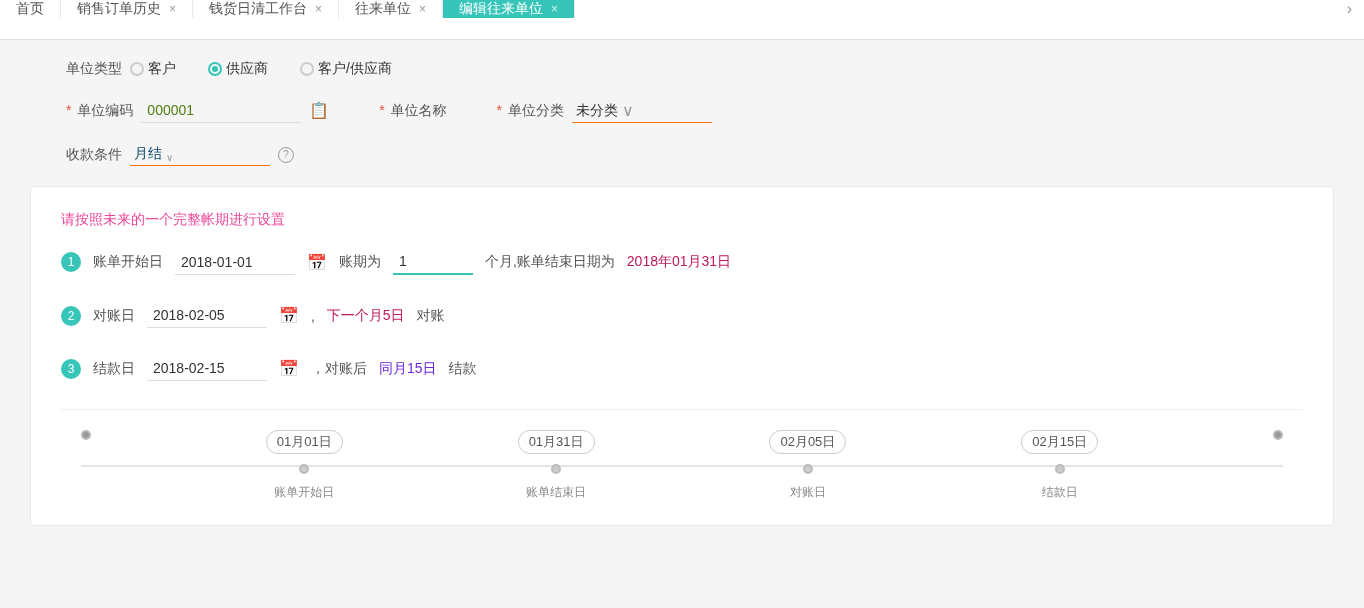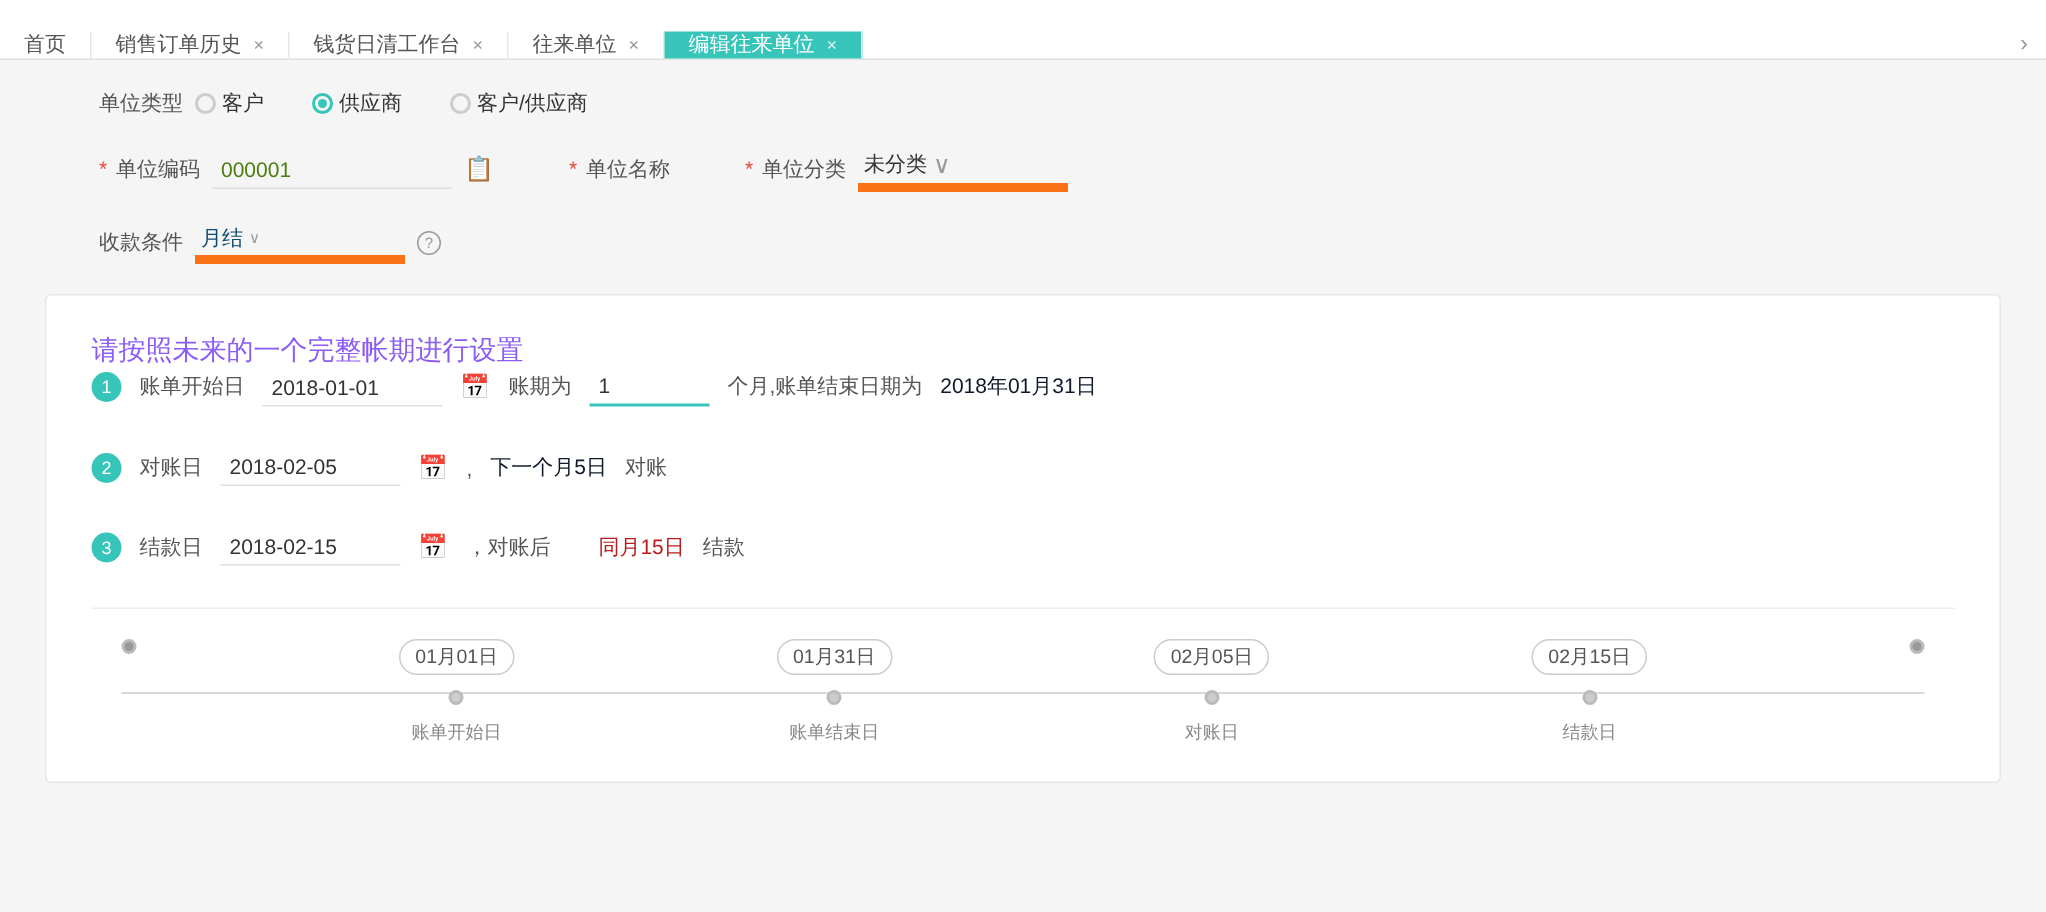--- a/index.html
+++ b/index.html
@@ -1,21 +1,21 @@
 <!DOCTYPE html>
 <html><head>
   <meta charset="utf-8">
   <style>
     * { box-sizing: border-box; margin: 0; padding: 0; }
     body { font-family: 'Microsoft YaHei', Arial, sans-serif; font-size: 14px; color: #333; background: #f5f5f5; }
 
     
     .tab-bar {
       display: flex;
-      align-items: flex-end;
+      align-items: flex-start;
       background: #fff;
       border-bottom: 1px solid #e0e0e0;
       height: 40px;
     }
     .tab-item {
       display: flex;
       align-items: center;
       padding: 0 16px;
       cursor: pointer;
       color: #555;
@@ -114,22 +114,22 @@
       color: #4d7c0f;
       outline: none;
       background: transparent;
       width: 160px;
     }
     .form-input.wide { width: 200px; }
 
     
     .form-select-wrap {
       display: flex;
-      align-items: center;
-      border-bottom: 6px solid #f97316;
+      align-items: flex-end;
+      border-bottom: 1px solid #f97316;
       gap: 4px;
       padding: 2px 4px;
       cursor: pointer;
       min-width: 140px;
     }
     .select-value { color: #0c4a6e; font-size: 14px; font-family: Liberation Mono, monospace; }
     .chevron-icon { color: #999; font-size: 10px; }
 
     
     .cal-icon {
@@ -162,22 +162,23 @@
     
     .card {
       background: #fff;
       border: 1px solid #e8e8e8;
       border-radius: 4px;
       padding: 24px 30px;
       margin-bottom: 0;
     }
 
     .card-title {
-      color: #8b5cf6;
-      font-size: 18px;
+      color: #ec4899;
+      margin-bottom: 20px;
+      font-size: 14px;
     }
 
     
     .step-row {
       display: flex;
       align-items: center;
       margin-bottom: 28px;
       gap: 12px;
     }
     .step-num {
@@ -203,22 +204,22 @@
       font-size: 14px;
       color: #333;
       outline: none;
       background: transparent;
       width: 120px;
     }
     .step-desc {
       color: #555;
       white-space: nowrap;
     }
-    .orange-text { color: #0f172a; }
-    .teal-text { color: #b91c1c; margin-left: 20px; }
+    .orange-text { color: #be185d; }
+    .teal-text { color: #6d28d9; }
 
     .period-input {
       border: none;
       border-bottom: 2px solid #36c5b8;
       padding: 4px 6px;
       font-size: 14px;
       color: #333;
       outline: none;
       background: transparent;
       width: 80px;

